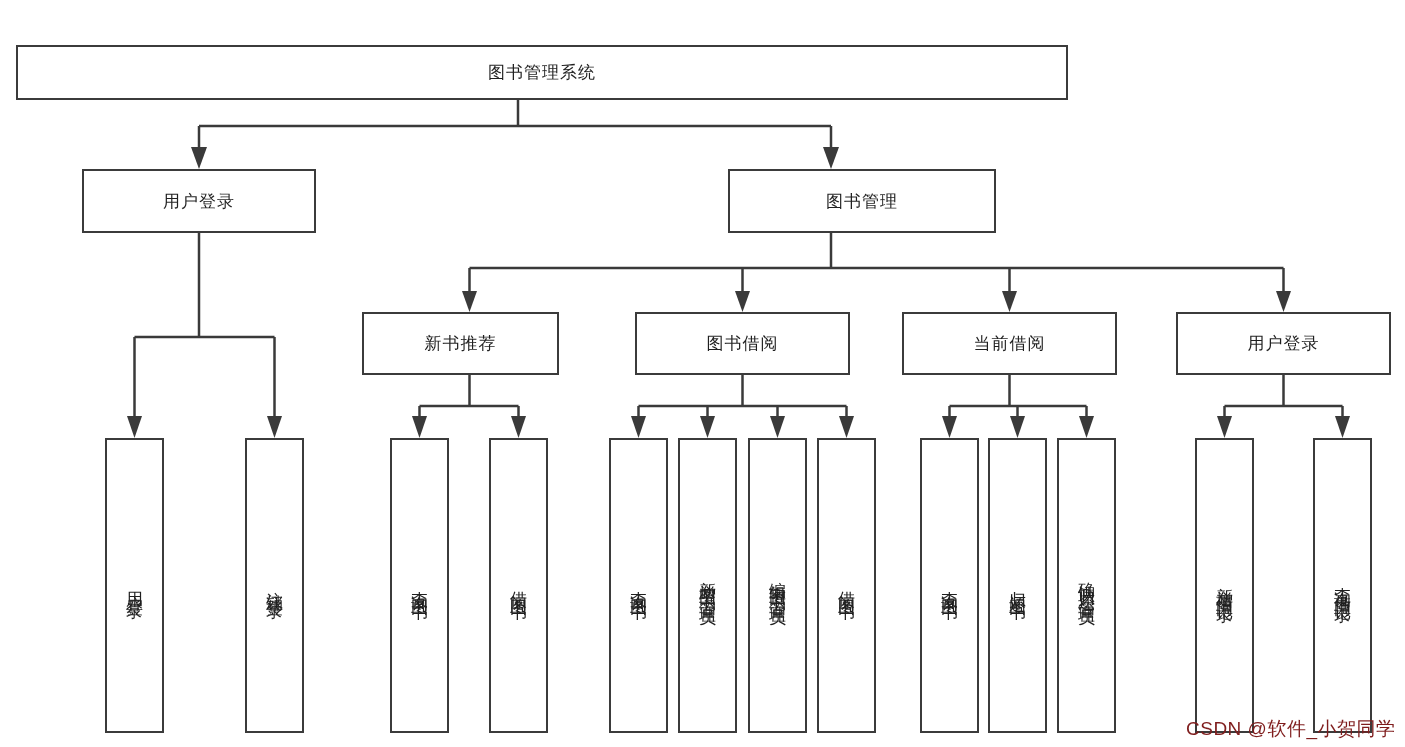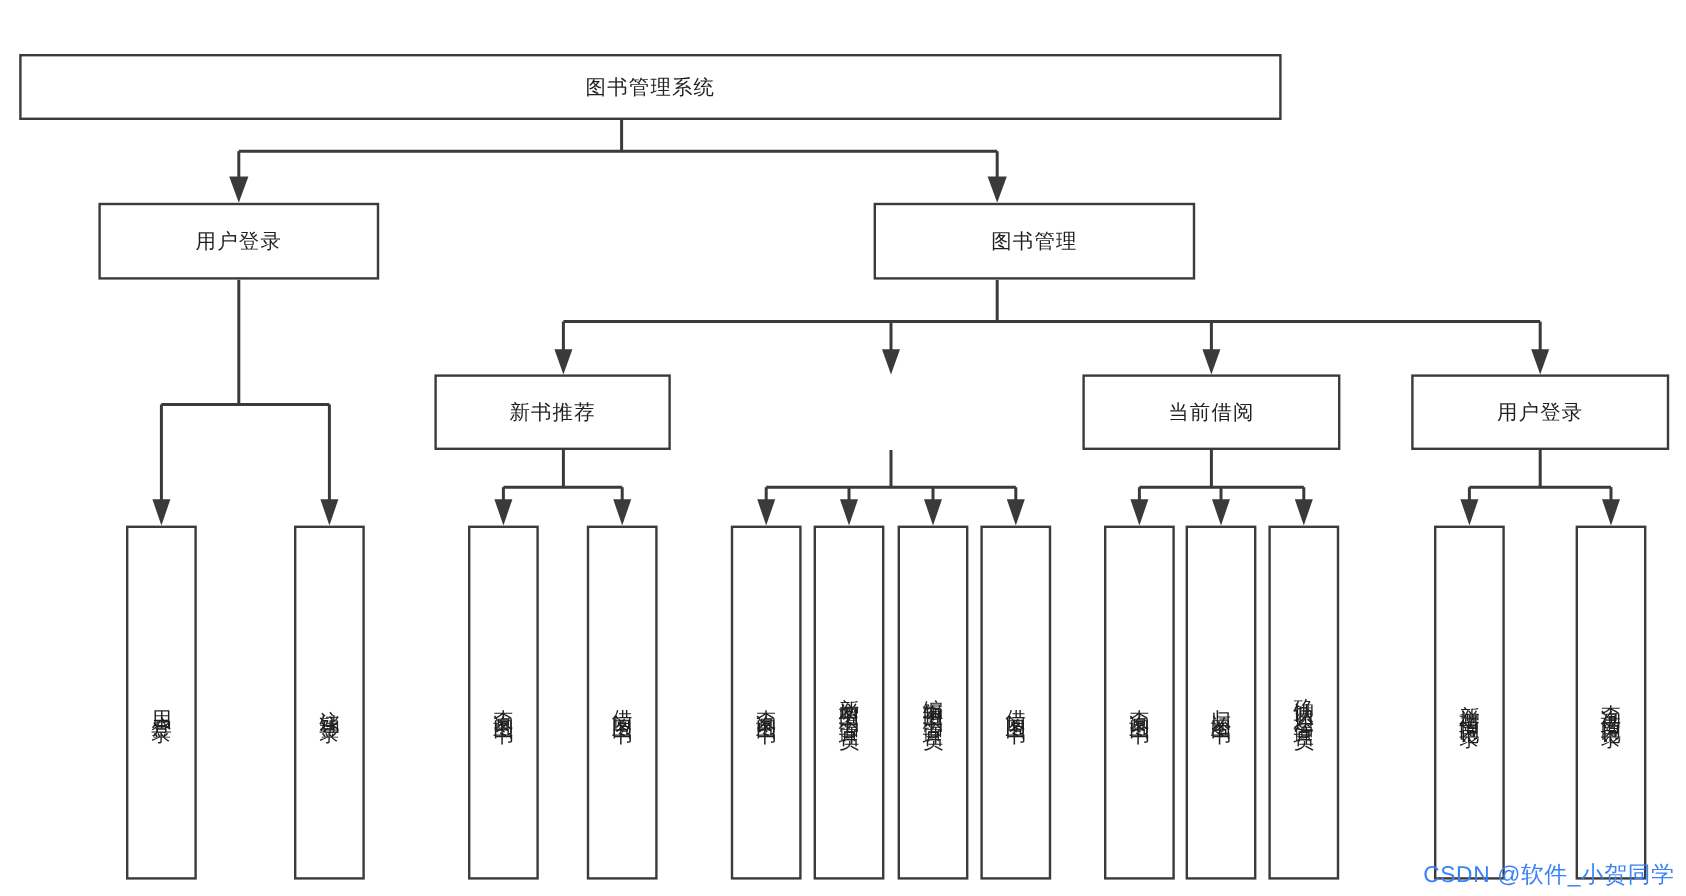--- a/index.html
+++ b/index.html
@@ -97,20 +97,21 @@
       <polygon points="1335,416 1350,416 1342.5,438"></polygon>
     </g>
   </svg>
 
   <div class="node" id="box-root">图书管理系统</div>
 
   <div class="node" id="box-user">用户登录</div>
   <div class="node" id="box-book">图书管理</div>
 
   <div class="node" id="box-newrec">新书推荐</div>
+  <div class="node" id="box-borrow">图书借阅</div>
   <div class="node" id="box-current">当前借阅</div>
   <div class="node" id="box-record">用户登录</div>
 
   <div class="node leaf" id="leaf-1">用户登录</div>
   <div class="node leaf" id="leaf-2">注销登录</div>
 
   <div class="node leaf" id="leaf-3">查询图书</div>
   <div class="node leaf" id="leaf-4">借阅图书</div>
 
   <div class="node leaf" id="leaf-5">查询图书</div>
@@ -118,14 +119,14 @@
   <div class="node leaf" id="leaf-7">编辑图书（管理员）</div>
   <div class="node leaf" id="leaf-8">借阅图书</div>
 
   <div class="node leaf" id="leaf-9">查询图书</div>
   <div class="node leaf" id="leaf-10">归还图书</div>
   <div class="node leaf" id="leaf-11">确认归还（管理员）</div>
 
   <div class="node leaf" id="leaf-12">新增借阅记录</div>
   <div class="node leaf" id="leaf-13">查询借阅记录</div>
 
-  <div class="watermark" style="color: #3b82f6;">CSDN @软件_小贺同学</div>
+  <div class="watermark" style="color: #7f1d1d;">CSDN @软件_小贺同学</div>
 </div>
 
 </body></html>

